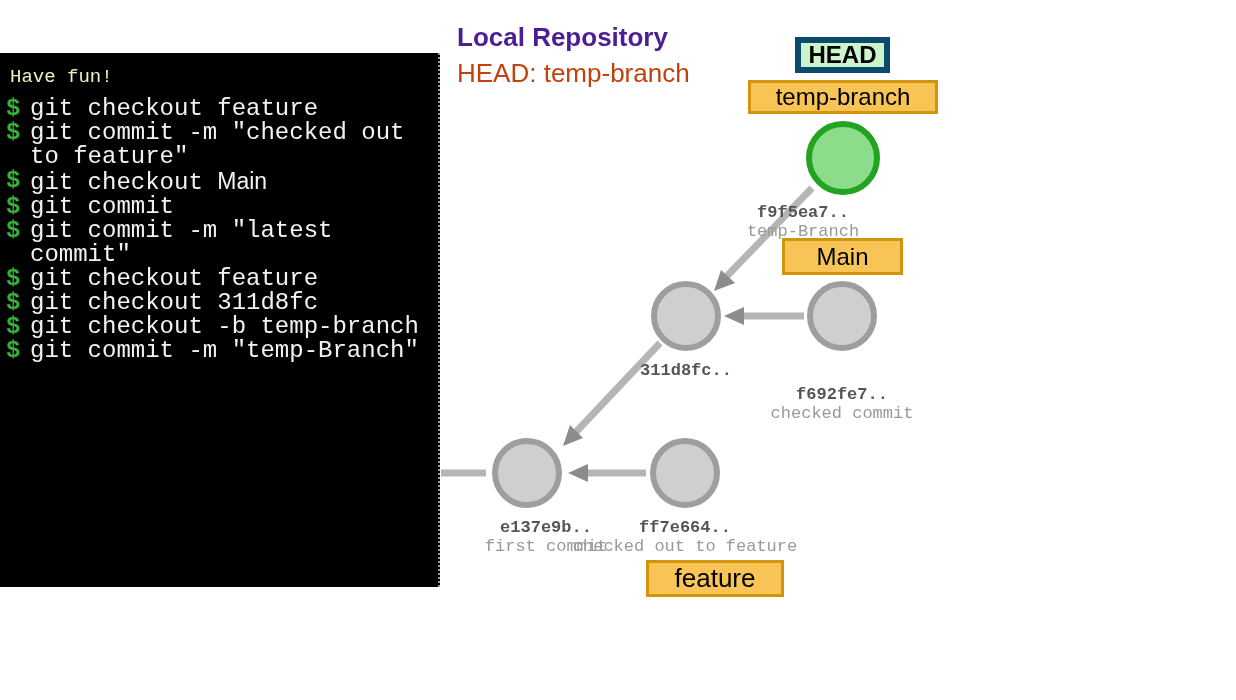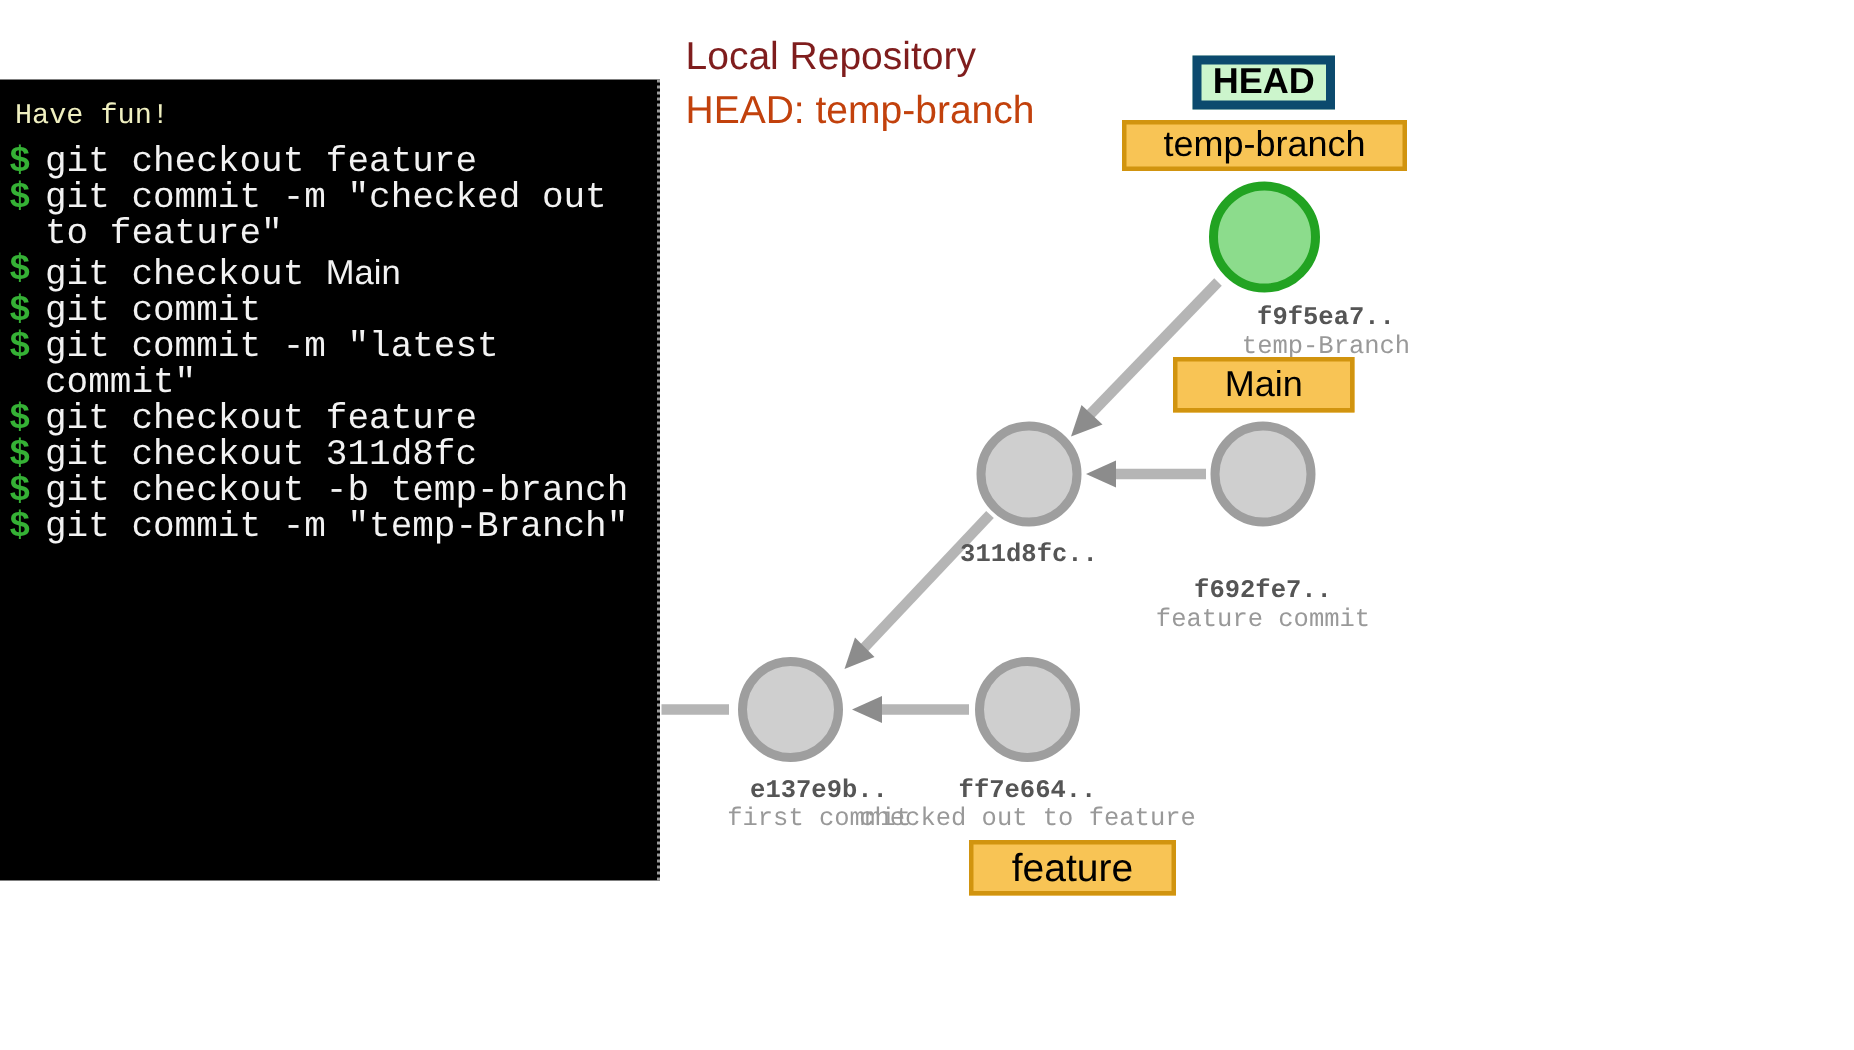--- a/index.html
+++ b/index.html
@@ -14,21 +14,21 @@
     padding:12px 4px 0 6px;
     font-family:"Liberation Mono","DejaVu Sans Mono",monospace;
   }
   .t-intro{color:#f0f0c0;font-size:19px;line-height:24px;margin:0 0 8px 4px;}
   .t-line{display:flex;align-items:flex-start;}
   .t-prompt{color:#35b135;font-size:24px;line-height:24px;width:24px;flex:0 0 24px;font-weight:bold;}
   .t-cmd{color:#f2f2f2;font-size:24px;line-height:24px;width:402px;
          white-space:pre-wrap;overflow-wrap:break-word;}
   .t-cmd .sansword{font-family:"Liberation Sans","DejaVu Sans",sans-serif;font-size:23px;}
   
-  .repo-title{position:absolute;left:457px;top:22px;font-size:26px;font-weight:normal;color:#7f1d1d;}
+  .repo-title{position:absolute;left:457px;top:22px;font-size:26px;font-weight:bold;color:#4c1d95;}
   .repo-subtitle{position:absolute;left:457px;top:58px;font-size:26px;color:#c2410c;}
   
   .arrow-layer{position:absolute;left:0;top:0;width:1236px;height:700px;pointer-events:none;}
   .badge{
     position:absolute;box-sizing:border-box;display:flex;align-items:center;justify-content:center;
     background:#f8c455;border:3px solid #d1940f;color:#000;font-size:24px;
   }
   .badge.head{
     background:#ccf5cc;border:6px solid #0c4a6e;font-weight:bold;
   }
@@ -107,36 +107,36 @@
 
   <line x1="441" y1="473" x2="486" y2="473" stroke="#b5b5b5" stroke-width="7"></line>
 </svg>
 
 <div class="badge head" style="left:795px;top:37px;width:95px;height:36px;">HEAD</div>
 
 <div class="badge" style="left:748px;top:80px;width:190px;height:34px;">temp-branch</div>
 
 <div class="commit current" style="left:806px;top:121px;"></div>
 
-<div class="clabel" style="left:784px;top:203px;width:200px;">
+<div class="clabel" style="left:703px;top:203px;width:200px;">
   <span class="hash">f9f5ea7..</span>
   <span class="msg">temp-Branch</span>
 </div>
 
 <div class="badge" style="left:782px;top:238px;width:121px;height:37px;">Main</div>
 
 <div class="commit" style="left:651px;top:281px;"></div>
 <div class="commit" style="left:807px;top:281px;"></div>
 
 <div class="clabel" style="left:586px;top:361px;width:200px;">
   <span class="hash">311d8fc..</span>
 </div>
 <div class="clabel" style="left:742px;top:361px;width:200px;margin-top:24px;">
   <span class="hash">f692fe7..</span>
-  <span class="msg">feature commit</span>
+  <span class="msg">checked commit</span>
 </div>
 
 <div class="commit" style="left:492px;top:438px;"></div>
 <div class="commit" style="left:650px;top:438px;"></div>
 
 <div class="clabel" style="left:446px;top:518px;width:200px;">
   <span class="hash">e137e9b..</span>
   <span class="msg">first commit</span>
 </div>
 <div class="clabel" style="left:535px;top:518px;width:300px;">

